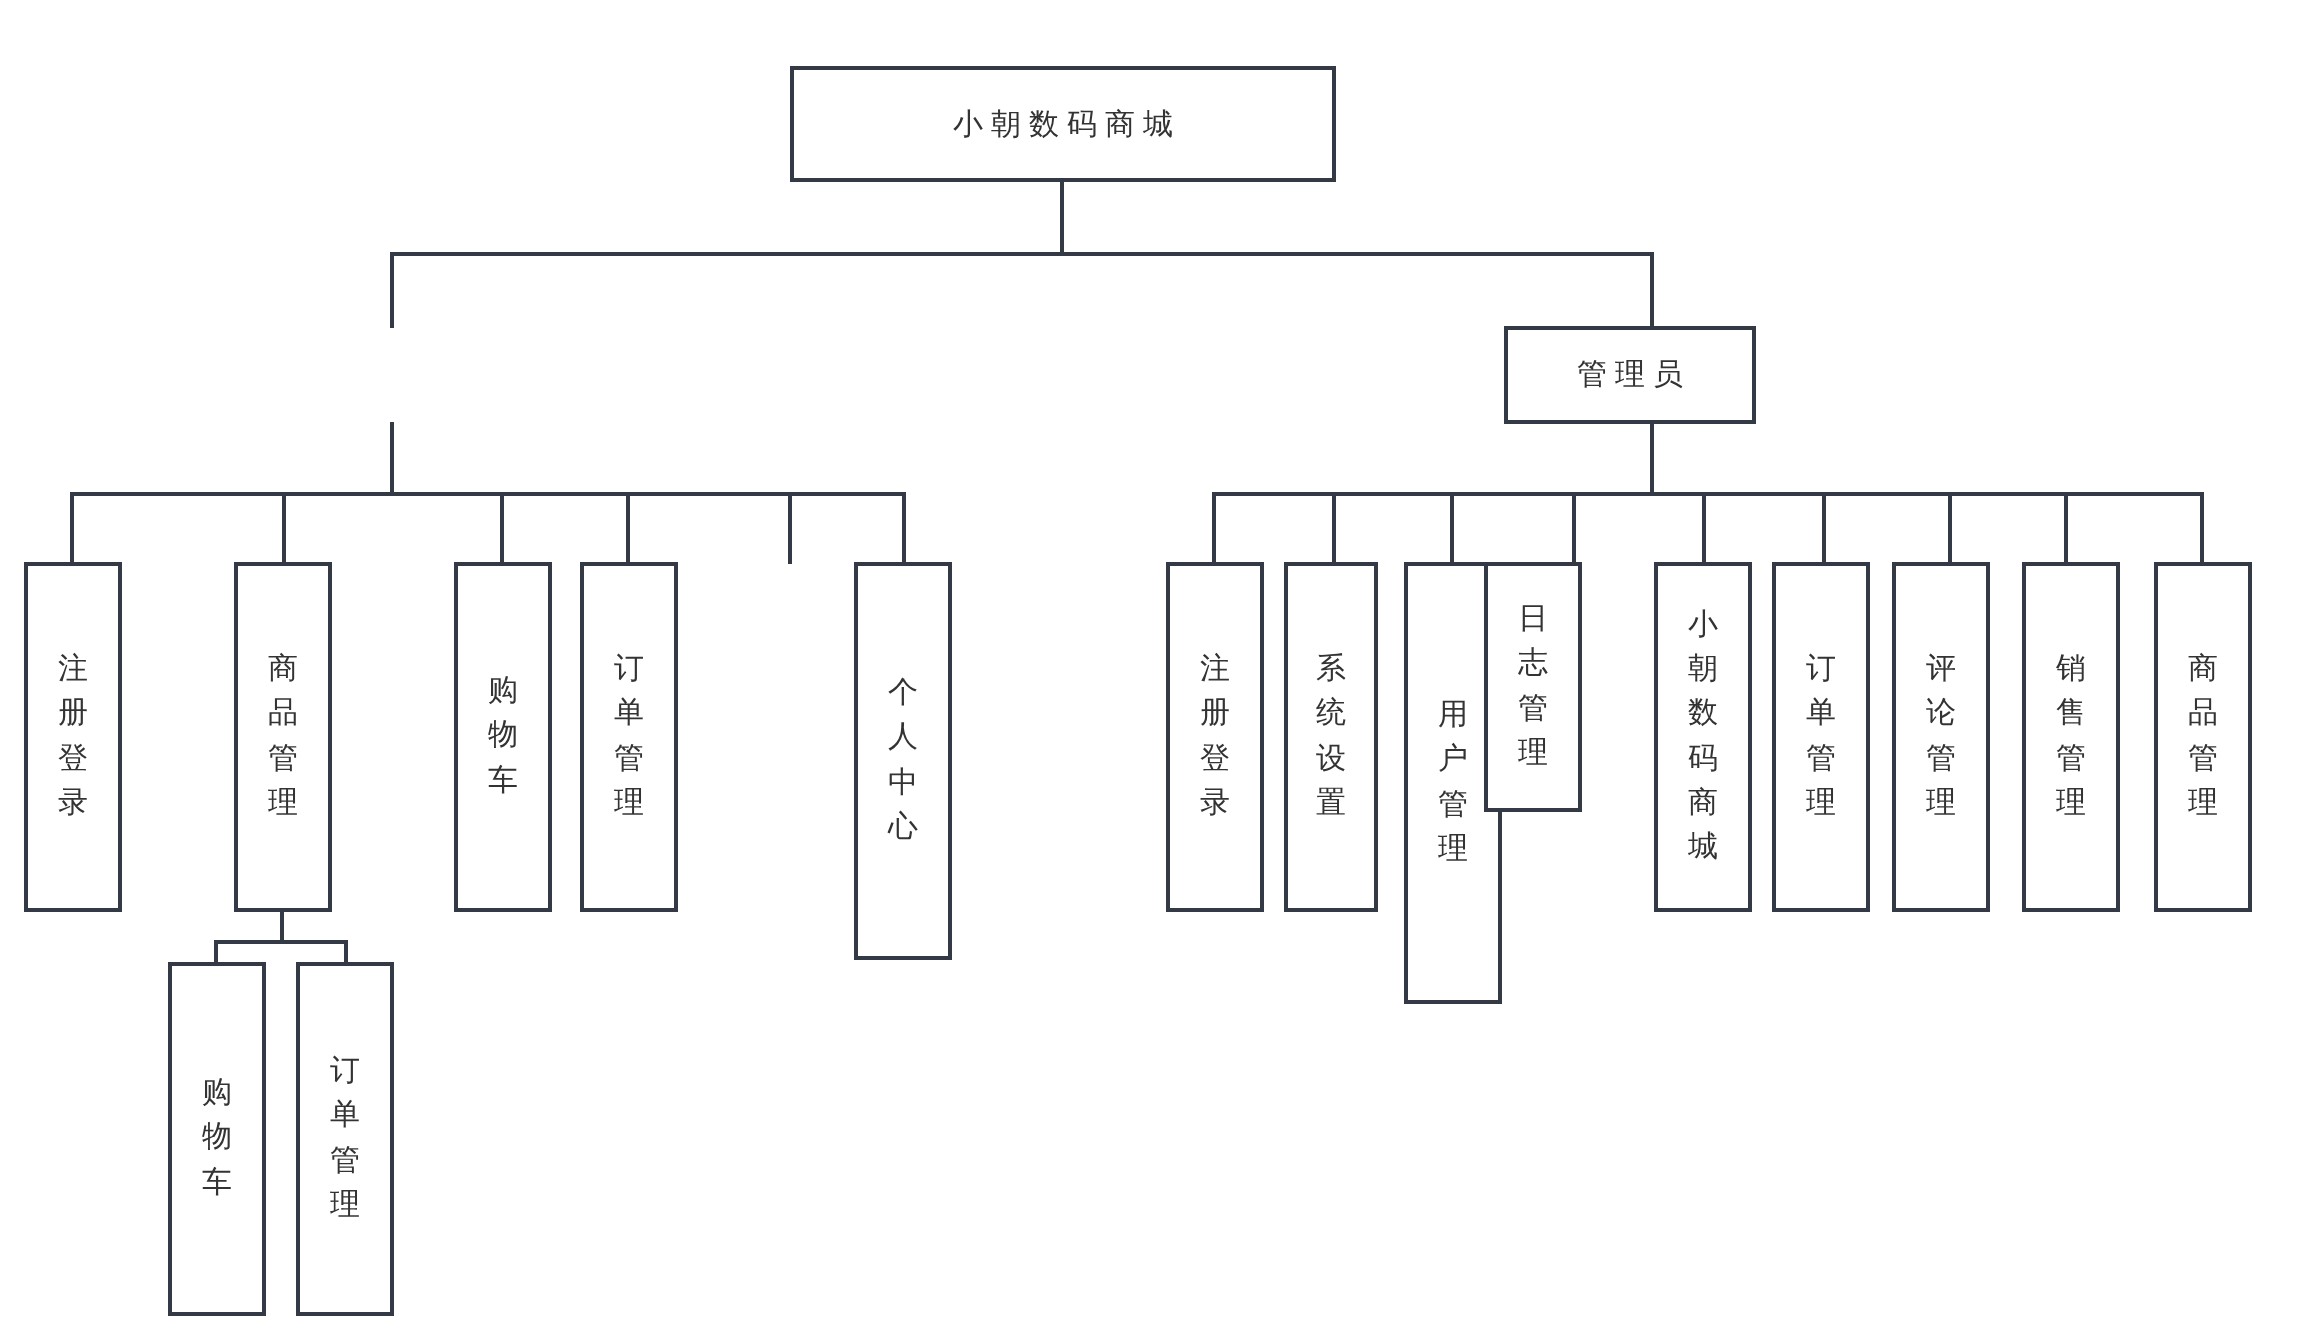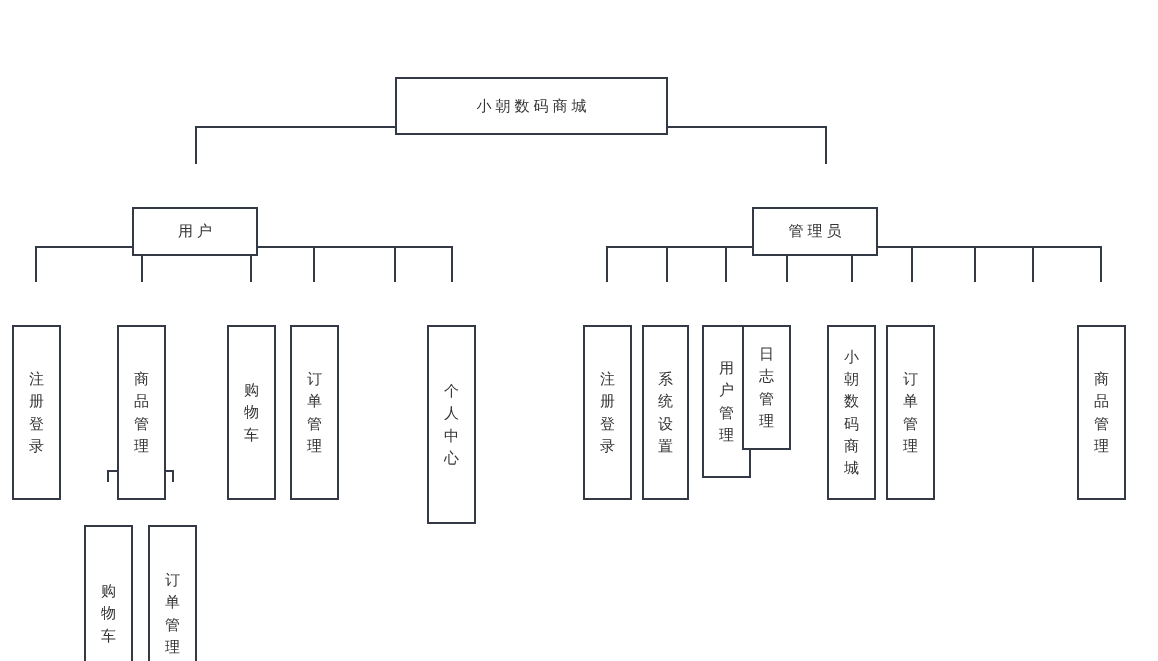--- a/index.html
+++ b/index.html
@@ -16,21 +16,20 @@
     overflow: hidden;
   }
   .node {
     position: absolute;
     border: 2px solid var(--line, #333a45);
     background: #ffffff;
     display: flex;
     align-items: center;
     justify-content: center;
     color: var(--text, #333333);
-    margin-top: 44px;
   }
   .hnode { font-size: 15px; letter-spacing: 4px; text-indent: 4px; }
   .vnode .vlabel {
     display: block;
     width: 1.15em;
     font-size: 15px;
     line-height: 1.47;
     text-align: center;
     word-break: break-all;
   }
@@ -71,23 +70,20 @@
 
   <div class="vl" style="left:140px;top:454px;height:18px"></div>
   <div class="hl" style="left:107px;top:470px;width:67px"></div>
   <div class="vl" style="left:107px;top:470px;height:12px"></div>
   <div class="vl" style="left:172px;top:470px;height:12px"></div>
 
   <div class="node hnode" style="left:395px;top:33px;width:273px;height:58px">
     <span>小朝数码商城</span>
   </div>
 
-  <div class="node hnode" style="left:132px;top:163px;width:126px;height:49px">
-    <span>用户</span>
-  </div>
   <div class="node hnode" style="left:752px;top:163px;width:126px;height:49px">
     <span>管理员</span>
   </div>
 
   <div class="node vnode" style="left:12px;top:281px;width:49px;height:175px">
     <span class="vlabel">注册登录</span>
   </div>
   <div class="node vnode" style="left:117px;top:281px;width:49px;height:175px">
     <span class="vlabel">商品管理</span>
   </div>
@@ -107,29 +103,35 @@
   <div class="node vnode" style="left:148px;top:481px;width:49px;height:177px">
     <span class="vlabel">订单管理</span>
   </div>
 
   <div class="node vnode" style="left:583px;top:281px;width:49px;height:175px">
     <span class="vlabel">注册登录</span>
   </div>
   <div class="node vnode" style="left:642px;top:281px;width:47px;height:175px">
     <span class="vlabel">系统设置</span>
   </div>
-  <div class="node vnode" style="left:702px;top:281px;width:49px;height:153px">
+  <div class="node vnode" style="left:702px;top:281px;width:49px;height:221px">
     <span class="vlabel">用户管理</span>
   </div>
   <div class="node vnode" style="left:742px;top:281px;width:49px;height:125px">
     <span class="vlabel">日志管理</span>
   </div>
   <div class="node vnode" style="left:827px;top:281px;width:49px;height:175px">
     <span class="vlabel">小朝数码商城</span>
   </div>
   <div class="node vnode" style="left:886px;top:281px;width:49px;height:175px">
     <span class="vlabel">订单管理</span>
   </div>
+  <div class="node vnode" style="left:946px;top:281px;width:49px;height:175px">
+    <span class="vlabel">评论管理</span>
+  </div>
+  <div class="node vnode" style="left:1011px;top:281px;width:49px;height:175px">
+    <span class="vlabel">销售管理</span>
+  </div>
   <div class="node vnode" style="left:1077px;top:281px;width:49px;height:175px">
     <span class="vlabel">商品管理</span>
   </div>
 
 </div>
 
 </body></html>

